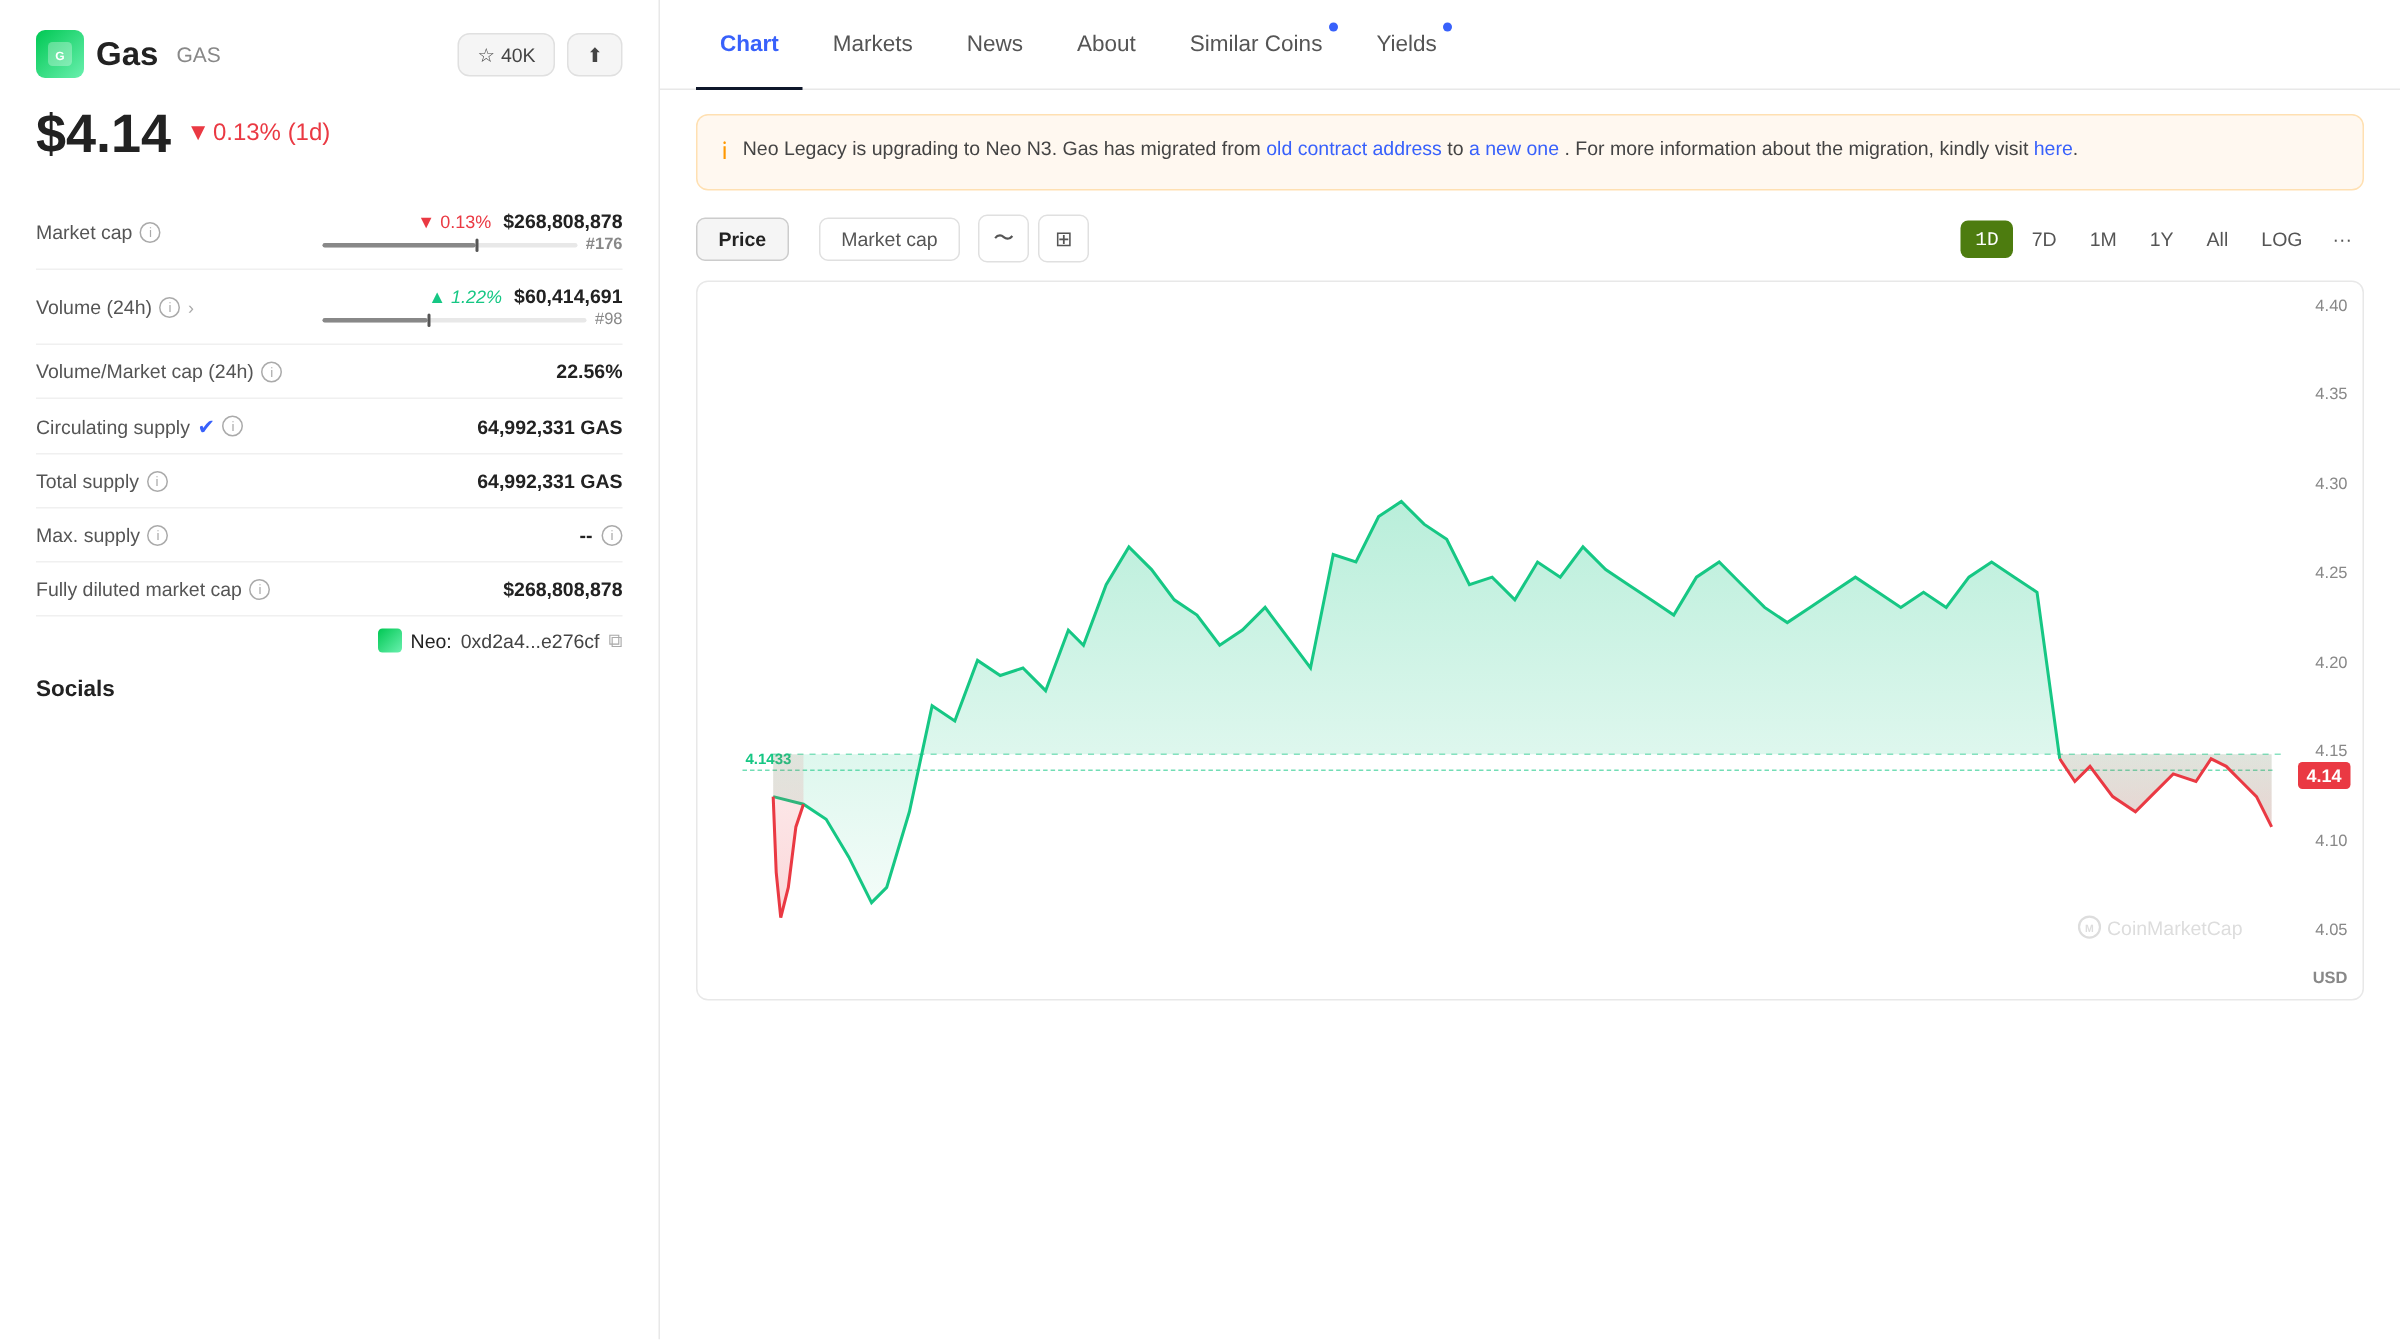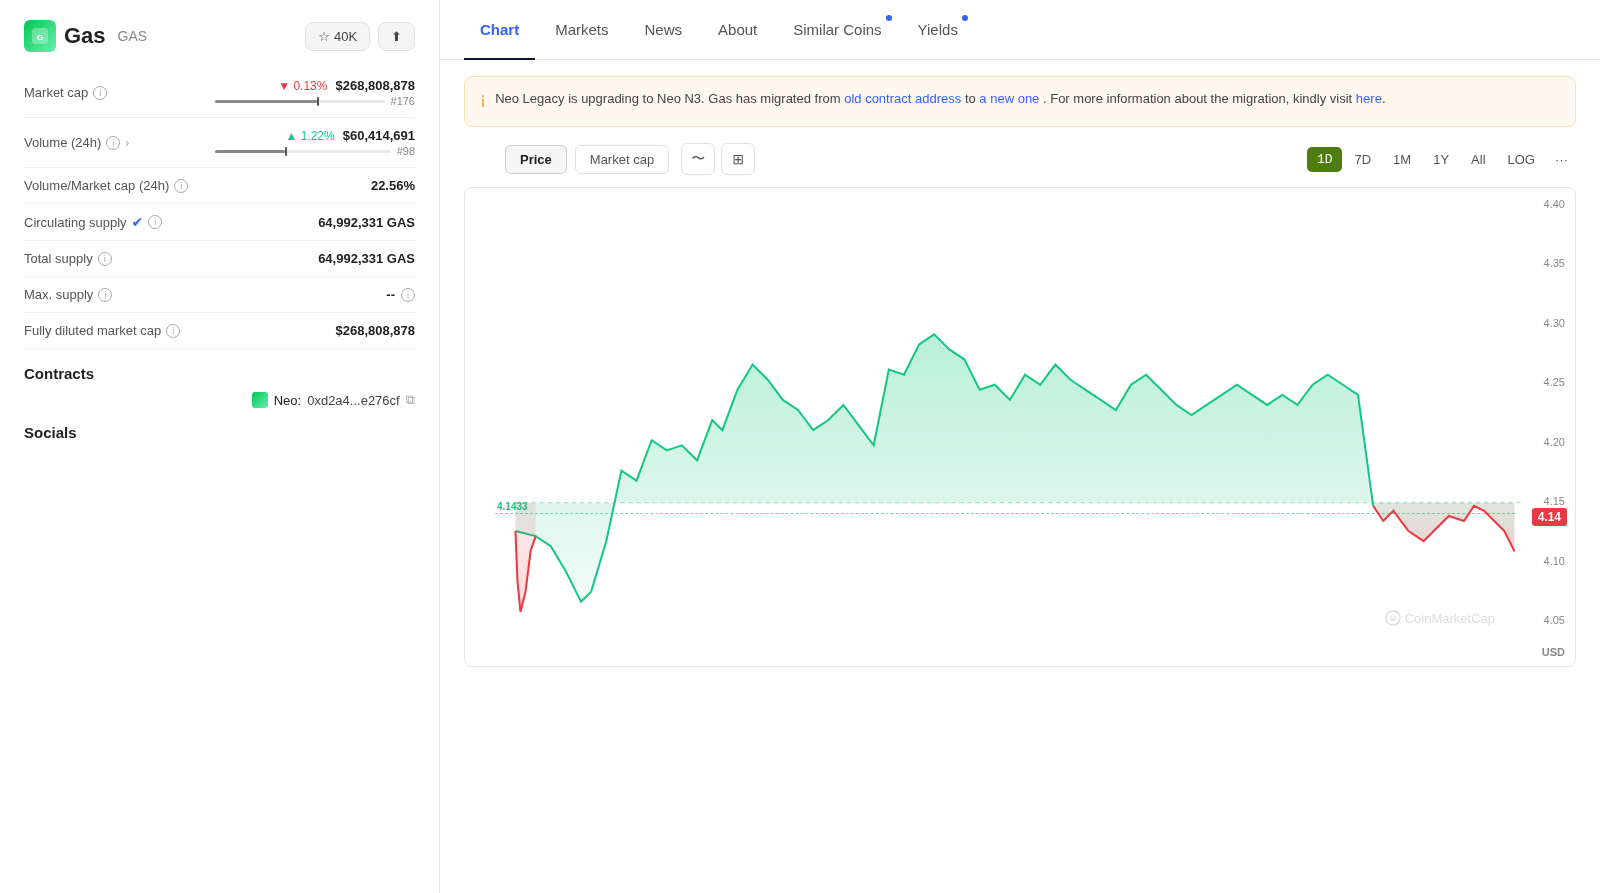--- a/index.html
+++ b/index.html
@@ -21,21 +21,21 @@
     .price-section { margin-bottom: 20px; }
     .price-main { font-size: 36px; font-weight: 700; display: flex; align-items: center; gap: 10px; }
     .price-change-neg { color: #ea3943; font-size: 16px; font-weight: 500; display: flex; align-items: center; gap: 2px; }
     
     .stats-section { margin-bottom: 8px; }
     .stat-row { display: flex; justify-content: space-between; align-items: center; padding: 10px 0; border-bottom: 1px solid #f0f0f0; }
     .stat-label { display: flex; align-items: center; gap: 5px; color: #555; font-size: 13px; }
     .info-icon { width: 14px; height: 14px; border: 1px solid #aaa; border-radius: 50%; display: inline-flex; align-items: center; justify-content: center; font-size: 9px; color: #aaa; cursor: pointer; }
     .stat-value { text-align: right; font-weight: 600; font-size: 13px; }
     .stat-value-neg { color: #ea3943; font-size: 12px; }
-    .stat-value-pos { color: #16c784; font-size: 12px; }
+    .stat-value-pos { color: #16c784; font-size: 12px; font-style: italic; }
     .stat-rank { color: #888; font-size: 11px; }
     
     .progress-bar-container { height: 3px; background: #e8e8e8; border-radius: 2px; margin: 4px 0; position: relative; }
     .progress-bar-fill { height: 100%; background: #888; border-radius: 2px; }
     .progress-marker { position: absolute; top: -3px; width: 2px; height: 9px; background: #555; border-radius: 1px; }
     
     .stat-right { display: flex; flex-direction: column; align-items: flex-end; gap: 2px; }
     
     .supply-value { font-weight: 600; font-size: 13px; }
     .verified-icon { color: #3861fb; font-size: 14px; }
@@ -62,21 +62,21 @@
     .tab-dot { width: 6px; height: 6px; background: #3861fb; border-radius: 50%; position: absolute; top: 14px; right: 6px; }
     
     .chart-area { flex: 1; padding: 16px 24px; overflow: hidden; }
     
     .notice-banner { background: #fff8f0; border: 1px solid #ffe0b2; border-radius: 8px; padding: 12px 16px; margin-bottom: 16px; display: flex; gap: 10px; font-size: 13px; line-height: 1.5; }
     .notice-icon { color: #ff9800; font-size: 16px; flex-shrink: 0; margin-top: 1px; }
     .notice-text { color: #444; }
     .notice-link { color: #3861fb; cursor: pointer; text-decoration: none; }
     
     .chart-controls { display: flex; align-items: center; justify-content: space-between; margin-bottom: 12px; }
-    .chart-type-btns { display: flex; gap: 8px; margin-left: 41px; }
+    .chart-type-btns { display: flex; gap: 20px; }
     .chart-type-btn { padding: 6px 14px; border: 1px solid #e0e0e0; border-radius: 6px; font-size: 13px; cursor: pointer; background: #fff; color: #555; }
     .chart-type-btn.active { background: #f5f5f5; font-weight: 600; color: #222; border-color: #ccc; }
     .chart-icon-btns { display: flex; gap: 6px; margin-left: 8px; }
     .chart-icon-btn { width: 34px; height: 32px; border: 1px solid #e0e0e0; border-radius: 6px; display: flex; align-items: center; justify-content: center; cursor: pointer; background: #fff; color: #555; font-size: 14px; }
     
     .time-btns { display: flex; gap: 2px; }
     .time-btn { padding: 5px 10px; border-radius: 5px; font-size: 13px; cursor: pointer; border: none; background: transparent; color: #555; font-weight: 500; }
     .time-btn.active { background: #4d7c0f; color: #fff; font-family: Liberation Mono, monospace; }
     .time-btn-more { padding: 5px 8px; border-radius: 5px; font-size: 13px; cursor: pointer; border: none; background: transparent; color: #555; }
     
@@ -118,34 +118,43 @@
         <button class="action-btn">
           <span>☆</span>
           <span>40K</span>
         </button>
         <button class="action-btn">
           <span>⬆</span>
         </button>
       </div>
     </div>
 
+    <div class="price-section">
+      <div class="price-main">
+        <span>$4.14</span>
+        <span class="price-change-neg">
+          <span>▼</span>
+          <span>0.13% (1d)</span>
+        </span>
+      </div>
+    </div>
 
     <div class="stats-section">
 
       <div class="stat-row">
         <div class="stat-label">
           <span>Market cap</span>
           <span class="info-icon">i</span>
         </div>
         <div class="stat-right">
           <div style="display:flex; gap:8px; align-items:center;">
             <span class="stat-value-neg">▼ <span>0.13%</span></span>
             <span class="stat-value">$268,808,878</span>
           </div>
-          <div style="display:flex; align-items:center; gap:6px; width:200px;">
+          <div style="display:flex; align-items:center; gap:6px; width:200px;font-weight:bold;">
             <div class="progress-bar-container" style="flex:1;">
               <div class="progress-bar-fill" style="width:60%"></div>
               <div class="progress-marker" style="left:60%;"></div>
             </div>
             <span class="stat-rank">#176</span>
           </div>
         </div>
       </div>
 
       <div class="stat-row">
@@ -208,21 +217,20 @@
       <div class="stat-row">
         <div class="stat-label">
           <span>Fully diluted market cap</span>
           <span class="info-icon">i</span>
         </div>
         <span class="supply-value">$268,808,878</span>
       </div>
     </div>
 
     <div class="contracts-section">
-      <div class="section-title">Contracts</div>
       <div class="contract-item">
         <div class="contract-icon"></div>
         <span>Neo:</span>
         <span class="contract-address">0xd2a4...e276cf</span>
         <span class="copy-icon">⧉</span>
       </div>
     </div>
 
 
     <div>

